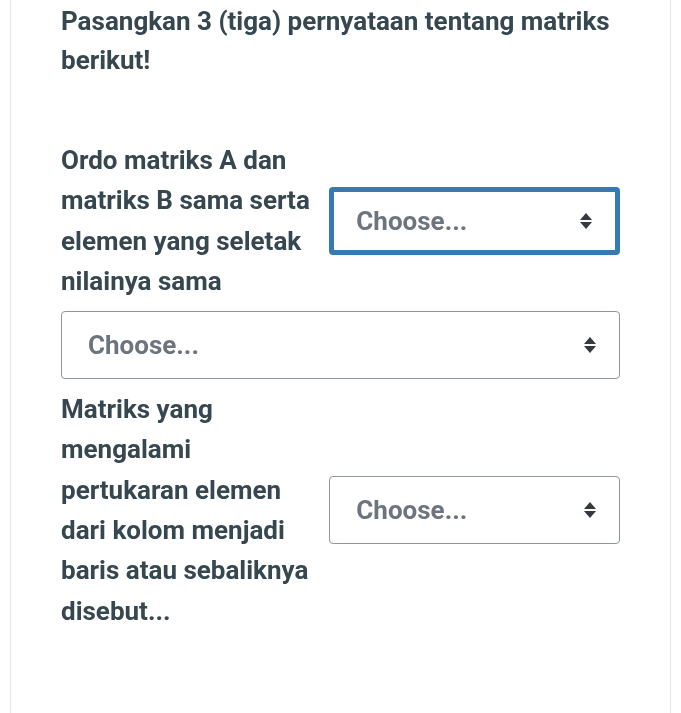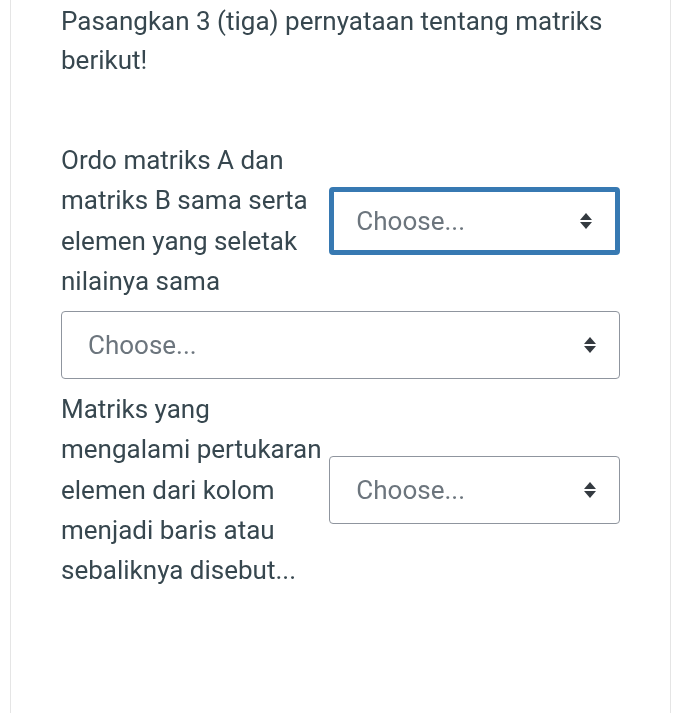--- a/index.html
+++ b/index.html
@@ -1,15 +1,15 @@
 <!DOCTYPE html>
 <html><head>
 <meta charset="utf-8">
 <style>
-  * { box-sizing: border-box; margin: 0; padding: 0; }
+  * { box-sizing: border-box; margin: 0; padding: 0; font-weight: bold; }
   body {
     font-family: -apple-system, BlinkMacSystemFont, "Segoe UI", Roboto, "Helvetica Neue", Arial, sans-serif;
     background: #fff;
     width: 681px;
     height: 713px;
     overflow: hidden;
   }
   .container {
     padding: 0 50px 40px 50px;
     border-left: 1px solid #e5e5e5;

